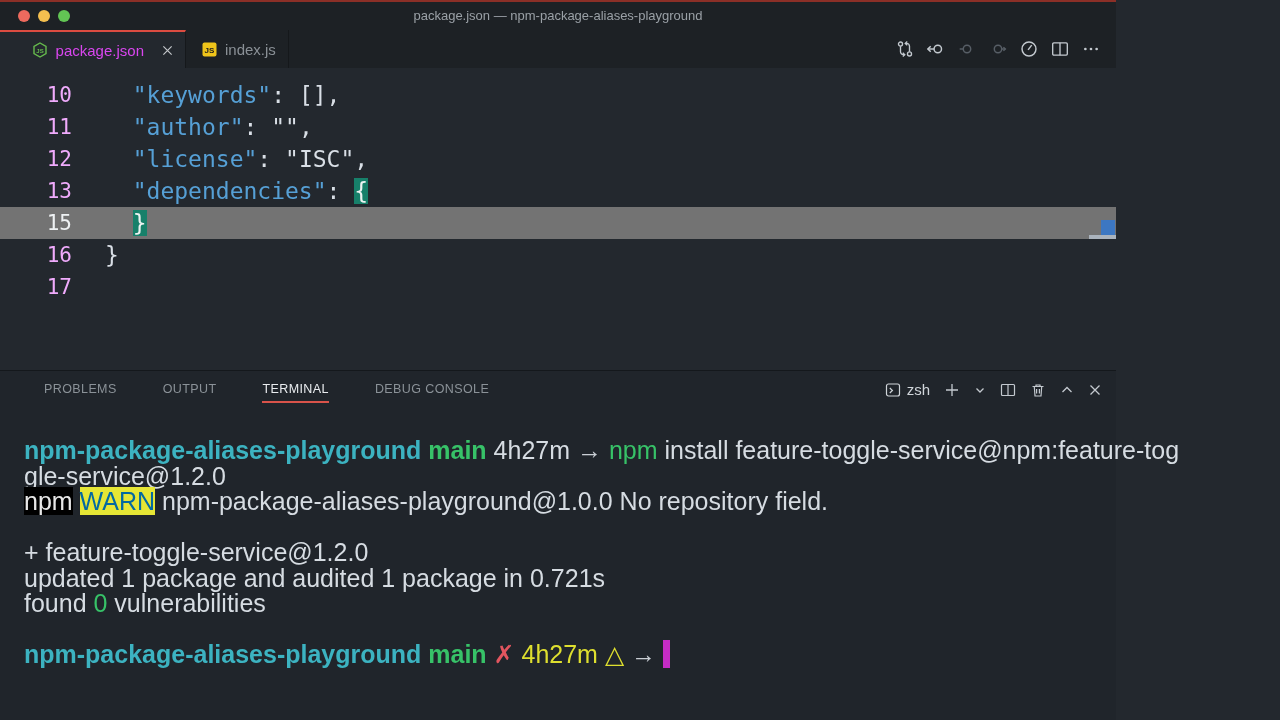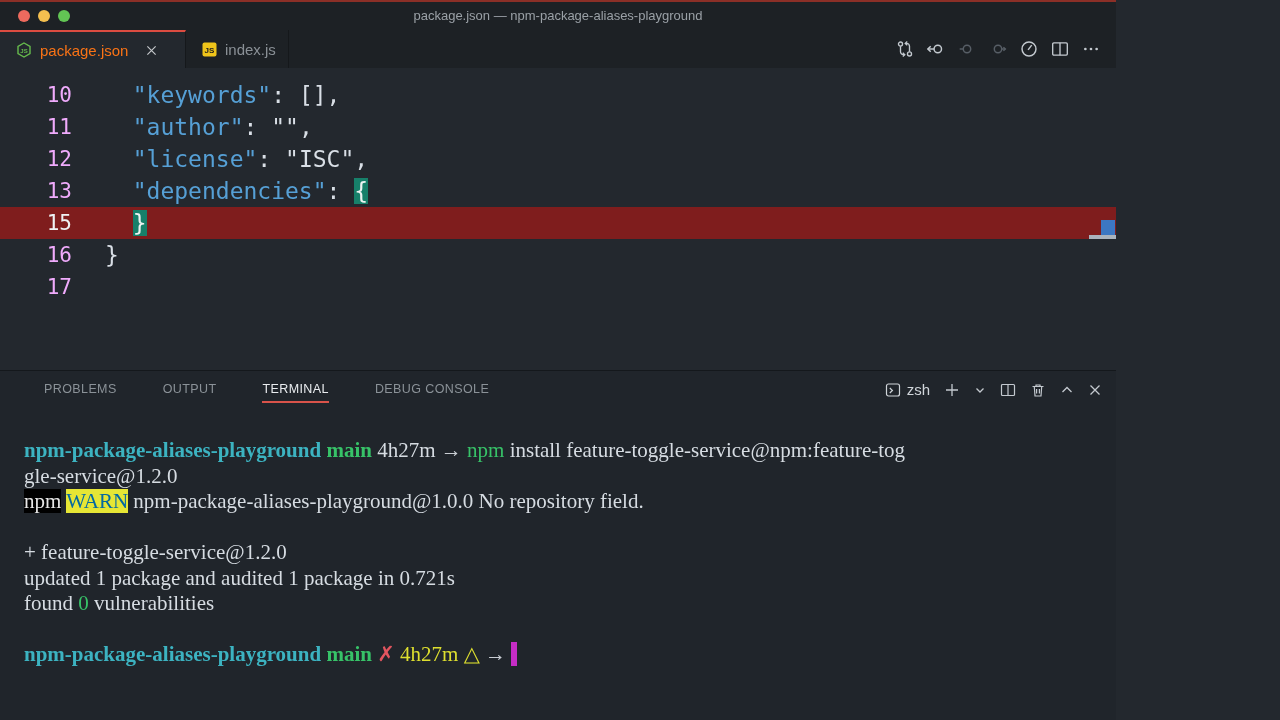--- a/index.html
+++ b/index.html
@@ -13,32 +13,32 @@
   .traffic { position:absolute; left:18px; top:8px; display:flex; gap:8px; }
   .light { width:12px; height:12px; border-radius:50%; }
   .light.red { background:#ee6a5e; } .light.yellow { background:#f4bf4f; } .light.green { background:#62c554; }
   .wintitle { position:absolute; left:0; right:0; top:0; height:28px; line-height:28px;
     text-align:center; color:#9aa0a6; font-size:13px; }
 
   
   .tabbar { height:38px; background:#1d2125; display:flex; align-items:stretch; flex:none; }
   .tab { display:flex; align-items:center; gap:8px; padding:0 12px 0 16px; font-size:15px;
     color:#8a9096; border-right:1px solid #15181b; cursor:pointer; position:relative; }
-  .tab.active { background:#23282e; color:#f97316; border-top:2px solid #dc4c41; width:186px; }
+  .tab.active { background:#23282e; color:#d946ef; border-top:2px solid #dc4c41; width:186px;justify-content:flex-end; }
   .tab .close { margin-left:10px; opacity:.9; display:flex; align-items:center; }
   .tab svg.file-ico { flex:none; }
   .tab-actions { margin-left:auto; display:flex; align-items:center; gap:13px; padding-right:16px; color:#c3c9cf; }
   .tab-actions .ico { display:flex; align-items:center; }
   .tab-actions .dim { color:#575e66; }
 
   
   .editor { position:relative; height:302px; background:#23282e; padding-top:11px; flex:none; overflow:hidden; }
   .code-line { position:relative; display:flex; height:32px; line-height:32px;
     font-family:"DejaVu Sans Mono", monospace; font-size:23px; white-space:pre; }
-  .code-line.active { background:#7f1d1d; }
+  .code-line.active { background:#737373; }
   .ln { flex:none; width:72px; text-align:right; color:#f0abfc; font-size:21px; }
   .code-line.active .ln { color:#eef1f3; }
   .code-line.dimnum .ln { color:#454f58; }
   .code { padding-left:33px; }
   .tok-plain { color:#d9dfe6; }
   .tok-key { color:#56a0d6; }
   .tok-str { color:#56a0d6; }
   .tok-brhl { color:#eef3f2; background:#17806a; }
   .cursor-bar { position:absolute; left:78px; top:1px; bottom:1px; width:4px; background:#3f87d8; }
   .git-added-bar { position:absolute; left:127px; top:1px; bottom:1px; width:4px; background:#3bd23b; }
@@ -49,22 +49,22 @@
   .panel { flex:1; background:#20252b; border-top:1px solid #14181c; display:flex; flex-direction:column; }
   .panel-header { height:37px; display:flex; align-items:center; padding:0 14px 0 28px; flex:none; }
   .ptab { font-size:12.5px; letter-spacing:.4px; color:#8b9298; margin-right:30px; cursor:pointer;
     height:37px; line-height:37px; position:relative;margin-left:16px; }
   .ptab.active { color:#e9ecef; }
   .ptab.active::after { content:""; position:absolute; left:0; right:0; bottom:5px; height:2px; background:#d9534a; }
   .panel-actions { margin-left:auto; display:flex; align-items:center; gap:14px; color:#c3c9cf; }
   .shell-chip { display:flex; align-items:center; gap:6px; font-size:15px; color:#d0d5da; }
   .panel-actions .ico { display:flex; align-items:center; cursor:pointer; }
 
-  .term { flex:1; padding:30px 14px 0 24px; font-family:Liberation Serif, serif;
-    font-size:21px; line-height:25.5px; }
+  .term { flex:1; padding:30px 14px 0 24px; font-family:Liberation Sans, sans-serif;
+    font-size:25px; line-height:25.5px; }
   .tline { white-space:pre; height:25.5px; }
   .t-plain { color:#d6dce2; }
   .t-cyanb { color:#3cb3c1; font-weight:bold; }
   .t-greenb { color:#37c268; font-weight:bold; }
   .t-green { color:#37c268; }
   .t-yellow { color:#dedf2f; }
   .t-red { color:#e2555f; }
   .t-arrow { color:#c9ced4; }
   .t-npminv { color:#e8e8e8; background:#000000; }
   .t-warn { color:#0369a1; background:#e6e635; }

